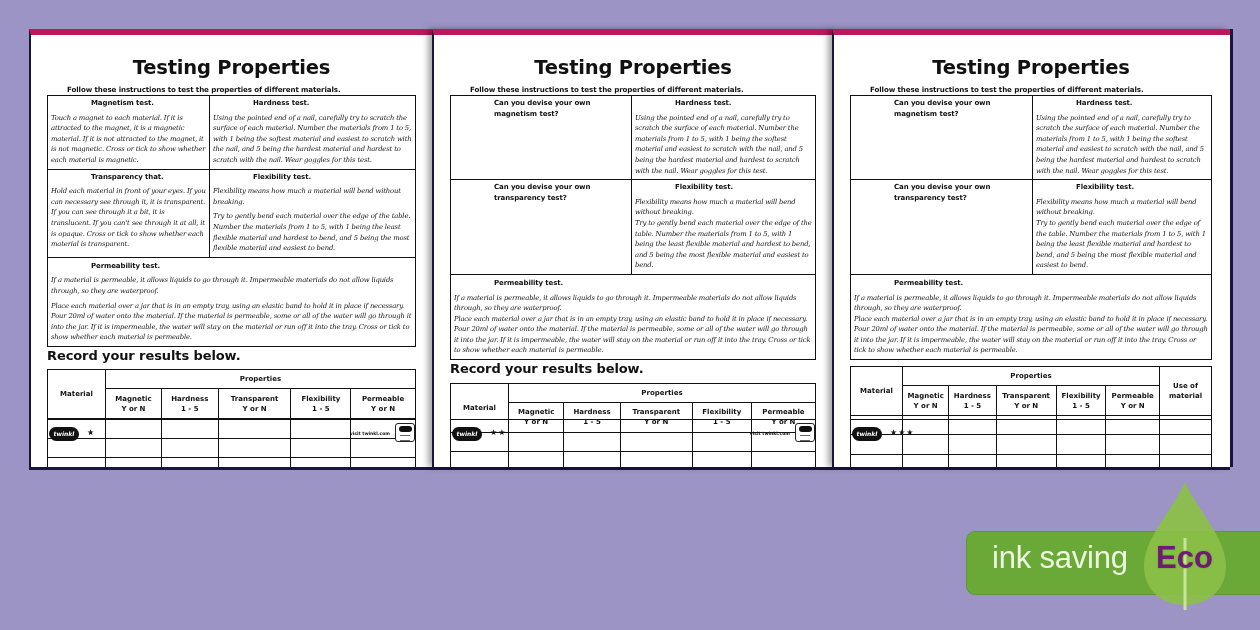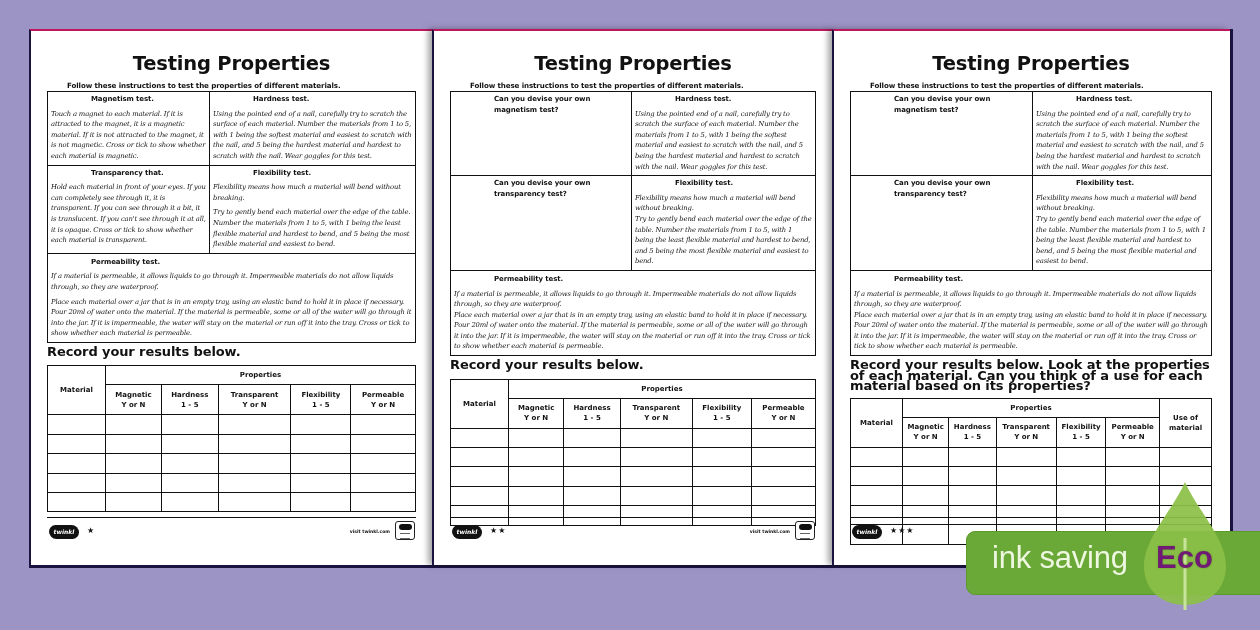--- a/index.html
+++ b/index.html
@@ -6,23 +6,23 @@
   html, body { width: 1260px; height: 630px; overflow: hidden; }
   body {
     background: #9d94c6;
     position: relative;
     font-family: "DejaVu Sans", sans-serif;
     color: #111;
   }
   .page {
     position: absolute;
     top: 29px;
-    height: 536px;
+    height: 438px;
     background: #fff;
-    border-top: 2px solid #be185d;
+    border-top: 6px solid #be185d;
     border-left: 2px solid #1a1440;
     box-shadow: 3px 0 0 #1a1440, 0 3px 0 #1a1440;
     overflow: hidden;
   }
   #page1 { left: 29px; width: 405px; }
   #page2 { left: 432px; width: 402px; box-shadow: -4px 0 6px rgba(0,0,0,0.35), 3px 0 0 #1a1440, 0 3px 0 #1a1440; }
   #page3 { left: 832px; width: 398px; box-shadow: -4px 0 6px rgba(0,0,0,0.35), 3px 0 0 #1a1440, 0 3px 0 #1a1440; }
 
   .inner { position: absolute; left: 16px; right: 18px; top: 0; }
   .title {
@@ -143,21 +143,21 @@
           <div class="cell-body">Touch a magnet to each material. If it is attracted to the magnet, it is a magnetic material. If it is not attracted to the magnet, it is not magnetic. Cross or tick to show whether each material is magnetic.</div>
         </div>
         <div class="cell" style="flex:1;">
           <div class="cell-head">Hardness test.</div>
           <div class="cell-body">Using the pointed end of a nail, carefully try to scratch the surface of each material. Number the materials from 1 to 5, with 1 being the softest material and easiest to scratch with the nail, and 5 being the hardest material and hardest to scratch with the nail. Wear goggles for this test.</div>
         </div>
       </div>
       <div class="tests-row">
         <div class="cell left" style="width:162px;">
           <div class="cell-head">Transparency that.</div>
-          <div class="cell-body">Hold each material in front of your eyes. If you can completely see through it, it is transparent. If you can see through it a bit, it is translucent. If you can't see through it at all, it is opaque. Cross or tick to show whether each material is transparent.</div>
+          <div class="cell-body">Hold each material in front of your eyes. If you can necessary see through it, it is transparent. If you can see through it a bit, it is translucent. If you can't see through it at all, it is opaque. Cross or tick to show whether each material is transparent.</div>
         </div>
         <div class="cell" style="flex:1;">
           <div class="cell-head">Flexibility test.</div>
           <div class="cell-body">
             <p>Flexibility means how much a material will bend without breaking.</p>
             <p>Try to gently bend each material over the edge of the table. Number the materials from 1 to 5, with 1 being the least flexible material and hardest to bend, and 5 being the most flexible material and easiest to bend.</p>
           </div>
         </div>
       </div>
       <div class="perm">
@@ -359,21 +359,20 @@
         </div>
       </div>
       <div class="perm">
         <div class="cell-head">Permeability test.</div>
         <div class="cell-body">
           <div>If a material is permeable, it allows liquids to go through it. Impermeable materials do not allow liquids through, so they are waterproof.</div>
           <div>Place each material over a jar that is in an empty tray, using an elastic band to hold it in place if necessary. Pour 20ml of water onto the material. If the material is permeable, some or all of the water will go through it into the jar. If it is impermeable, the water will stay on the material or run off it into the tray. Cross or tick to show whether each material is permeable.</div>
         </div>
       </div>
     </div>
-    <div class="record">Record your results below. Look at the properties of each material. Can you think of a use for each material based on its properties?</div>
     <table class="results" style="margin-top:6px;">
       <tbody>
           <tr>
         <th rowspan="2" style="width:52px;">Material</th>
         <th colspan="5">Properties</th>
         <th rowspan="2" style="width:52px;">Use of material</th>
       </tr>
       <tr class="sub">
         <th><span>Magnetic</span><br><span>Y or N</span></th>
         <th><span>Hardness</span><br><span>1 - 5</span></th>

